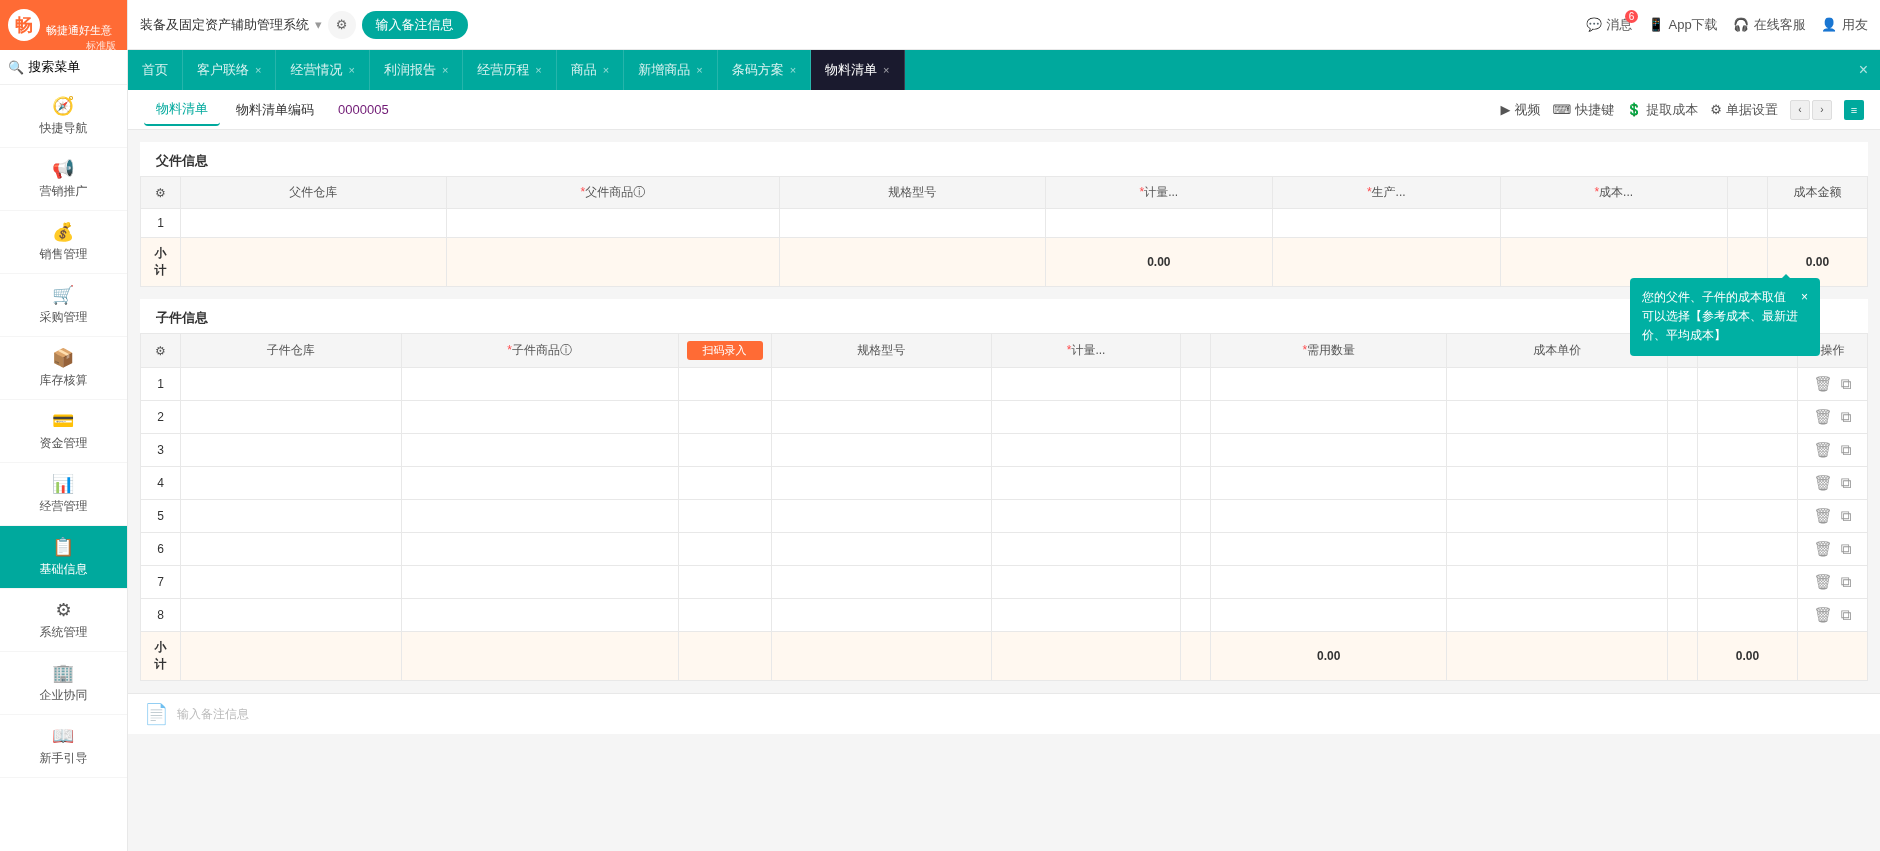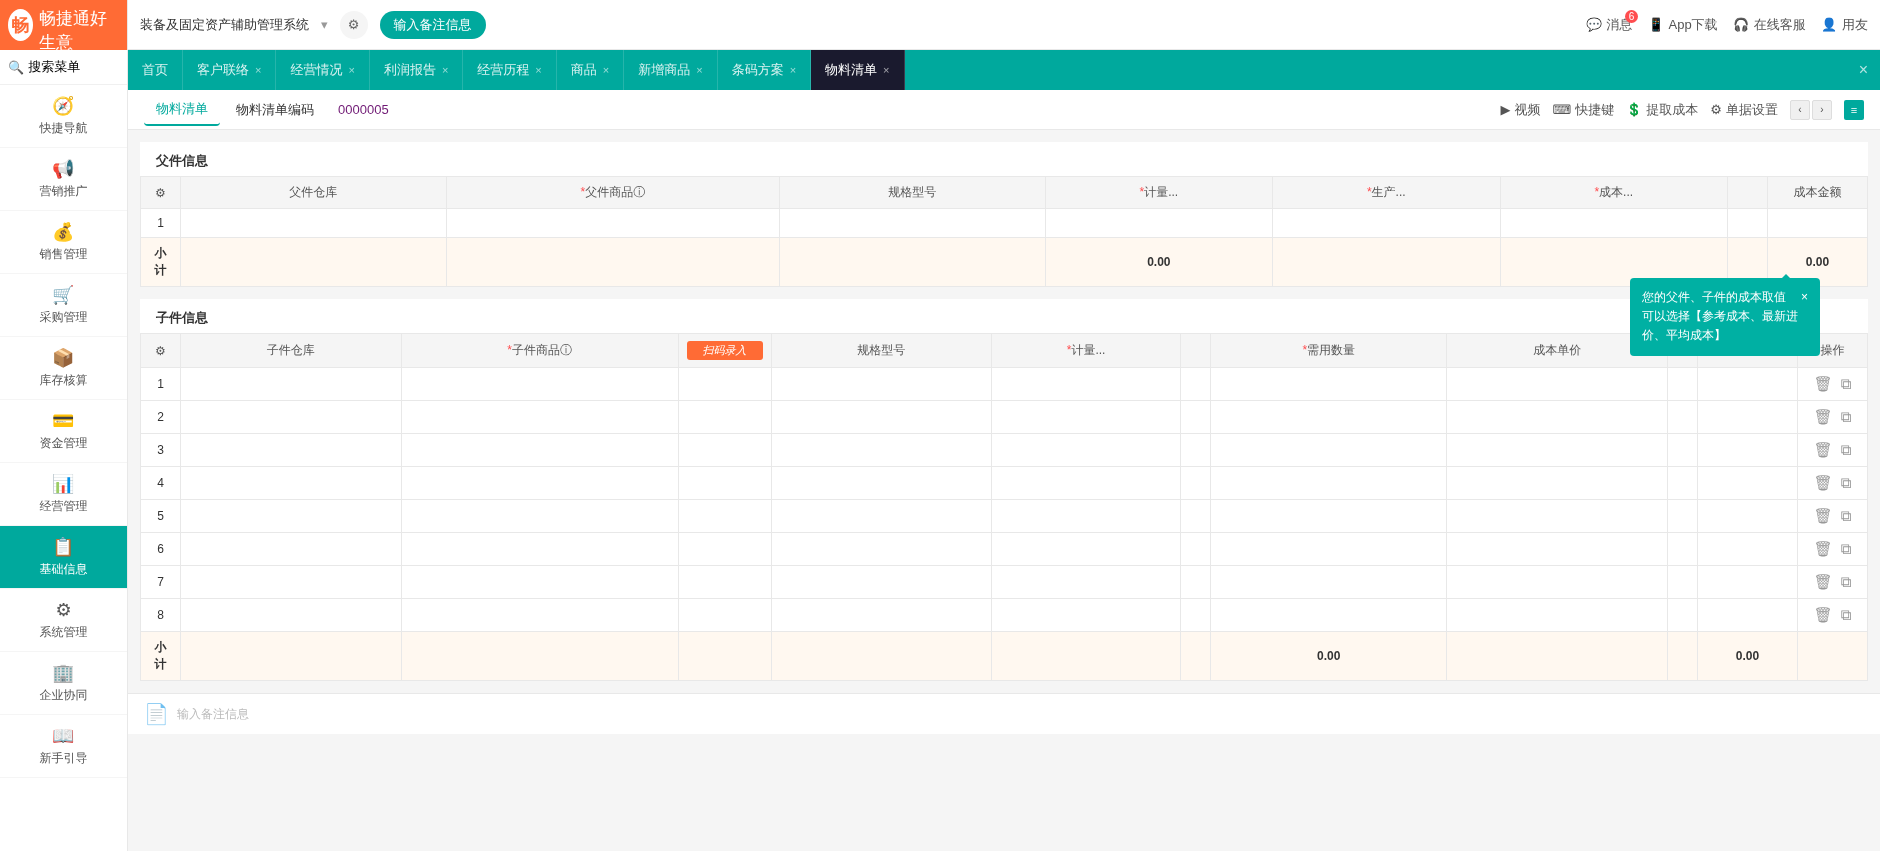--- a/index.html
+++ b/index.html
@@ -28,21 +28,21 @@
       height: 32px;
       background: #fff;
       border-radius: 50%;
       display: flex;
       align-items: center;
       justify-content: center;
       color: #ff6b35;
       font-size: 18px;
       font-weight: bold;
     }
-    .sidebar-logo-text { font-size: 17px; line-height: 1.4; margin-top: 26px; }
+    .sidebar-logo-text { font-size: 11px; line-height: 1.4; margin-top: 26px; }
     .sidebar-logo-sub { font-size: 10px; color: rgba(255,255,255,0.8); margin-left: 40px; }
     .sidebar-search {
       padding: 8px;
       display: flex;
       align-items: center;
       gap: 4px;
       border-bottom: 1px solid #f0f0f0;
       cursor: pointer;
     }
     .sidebar-menu-item {
@@ -77,21 +77,21 @@
       display: flex;
       align-items: center;
       justify-content: space-between;
       padding: 0 12px;
       height: 50px;
       flex-shrink: 0;
     }
     .header-left {
       display: flex;
       align-items: center;
-      gap: 12px;
+      gap: 6px;
       font-size: 13px;
       color: #333;
     }
     .header-arrow { color: #999; }
     .header-gear {
       width: 28px; height: 28px;
       background: #f5f5f5;
       border-radius: 50%;
       display: flex; align-items: center; justify-content: center;
       cursor: pointer; color: #666;
@@ -258,21 +258,20 @@
 
     
     .scan-btn {
       background: #ff6b35;
       color: #fff;
       border: none;
       border-radius: 3px;
       padding: 2px 16px;
       font-size: 11px;
       cursor: pointer;
-      font-style: italic;
     }
 
     
     .tooltip-popup {
       position: absolute;
       background: #00b0a3;
       color: #fff;
       border-radius: 4px;
       padding: 10px 12px;
       font-size: 12px;

